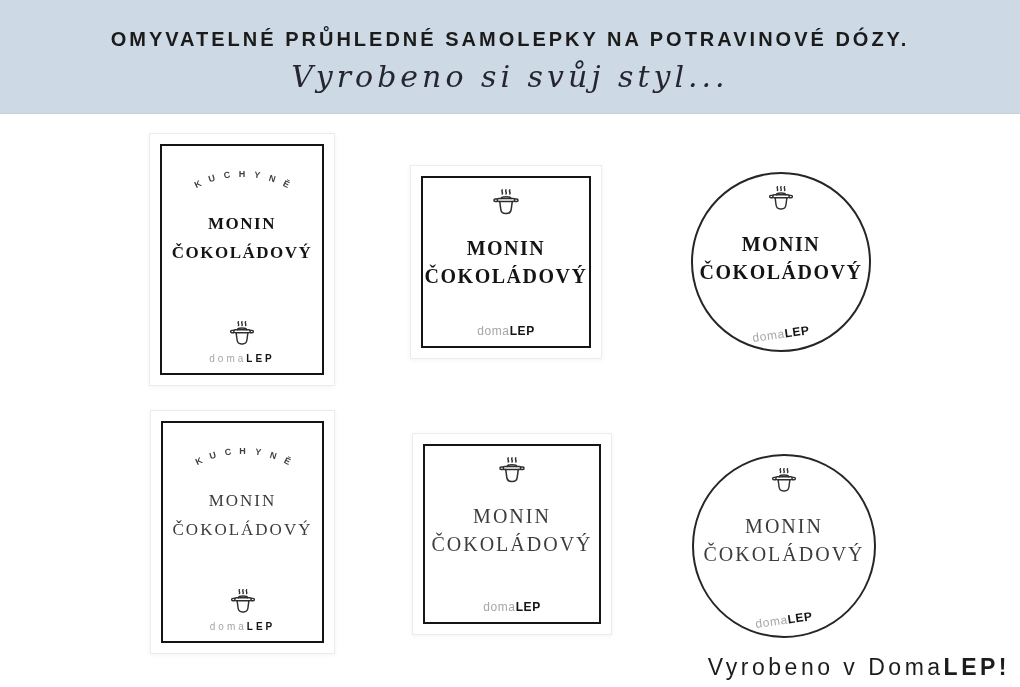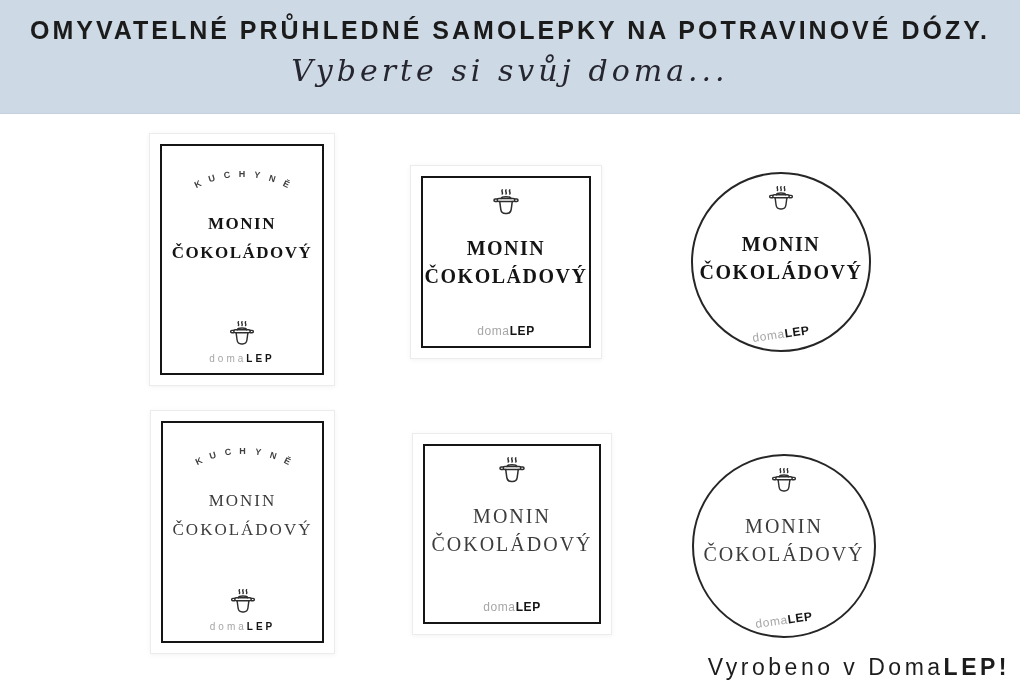--- a/index.html
+++ b/index.html
@@ -2,21 +2,21 @@
 <html><head>
 <meta charset="utf-8">
 <style>
   html,body{margin:0;padding:0;}
   .page{position:relative;width:1020px;height:687px;background:#ffffff;overflow:hidden;
         font-family:"Liberation Sans","DejaVu Sans",sans-serif;}
 
   
   .header{position:absolute;top:0;left:0;width:100%;height:113px;background:#cdd9e4;
           border-bottom:1px solid #c2d0dd;text-align:center;}
-  .header-title{padding-top:16px;font-size:25px;font-weight:800;letter-spacing:3px;
+  .header-title{padding-top:28px;font-size:20px;font-weight:800;letter-spacing:3px;
                 color:#1b1b1b;white-space:nowrap;}
   .header-subtitle{margin-top:8px;font-family:"DejaVu Serif","Liberation Serif",serif;
                    font-style:italic;font-size:30px;letter-spacing:4px;color:#262630;}
 
   
   .sticker{position:absolute;background:#fff;}
   .edge{border:1px solid #ececec;box-shadow:0 1px 5px rgba(0,0,0,0.05);}
   .inner{position:absolute;inset:10px;border:2px solid #151515;}
   .circle{border:2px solid #262626;border-radius:50%;}
 
@@ -65,21 +65,21 @@
           color:#1c1c1c;white-space:nowrap;}
   .footer b{font-weight:800;text-align:right;}
 </style>
 </head>
 <body>
 
 <div class="page">
 
   <div class="header">
     <div class="header-title">OMYVATELNÉ PRŮHLEDNÉ SAMOLEPKY NA POTRAVINOVÉ DÓZY.</div>
-    <div class="header-subtitle">Vyberte si svůj doma...</div>
+    <div class="header-subtitle">Vyrobeno si svůj styl...</div>
   </div>
 
   <div class="sticker edge rect bold s-rect1">
     <div class="inner">
       <div class="arc">
         <span class="a0">K</span>
         <span class="a1">U</span>
         <span class="a2">C</span>
         <span class="a3">H</span>
         <span class="a4">Y</span>

